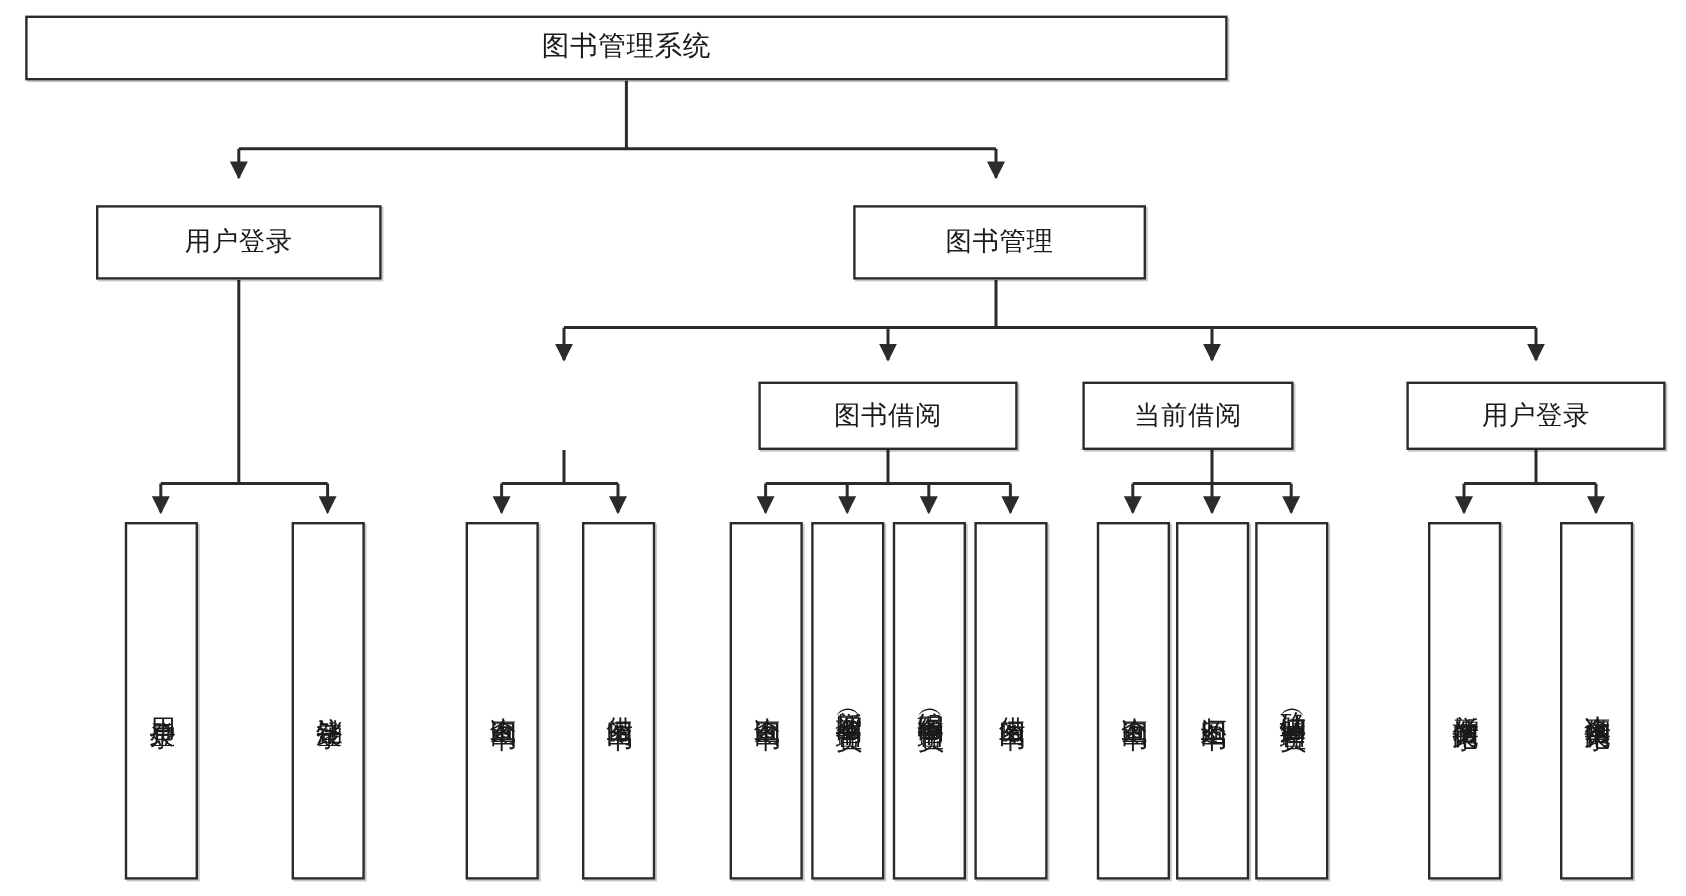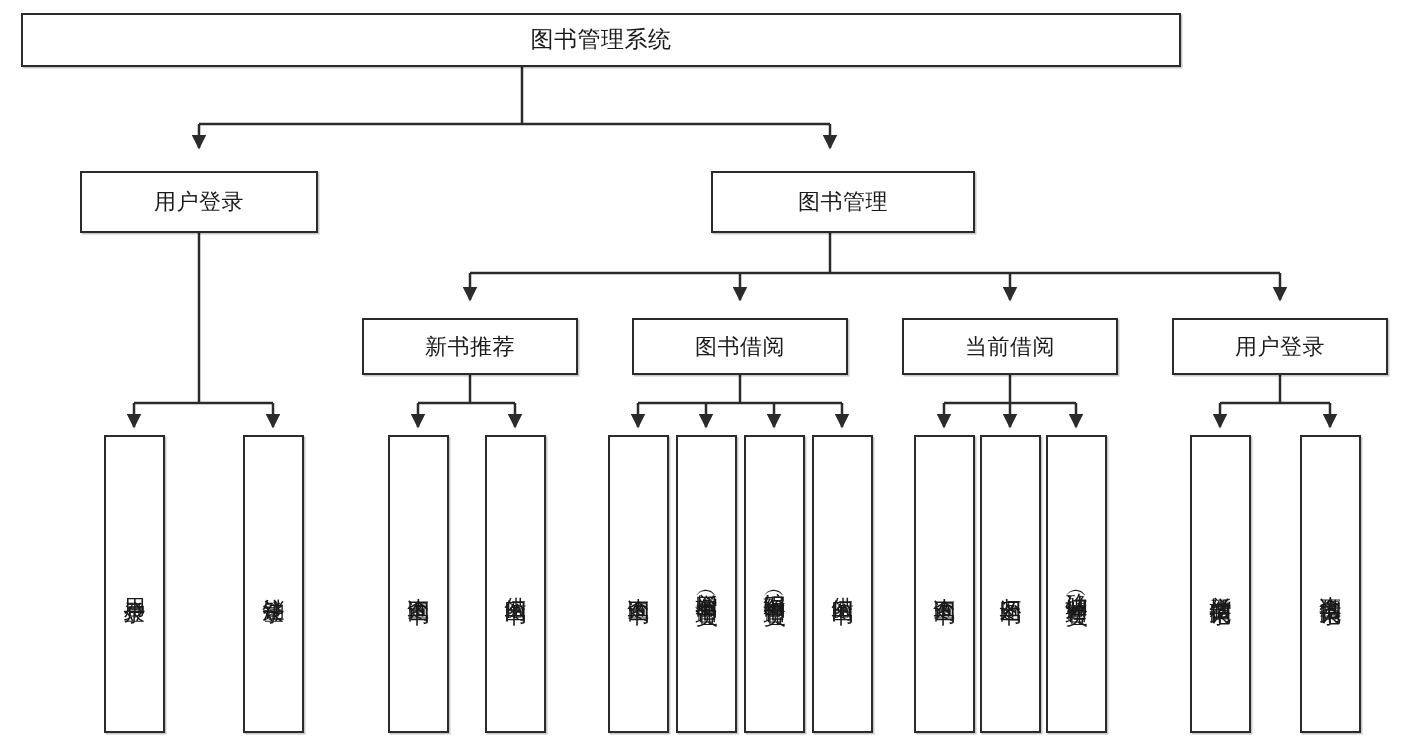--- a/index.html
+++ b/index.html
@@ -119,38 +119,35 @@
       <path d="M 1010 403 L 1010 427" marker-end="url(#arrow)"></path>
       <path d="M 1076 403 L 1076 427" marker-end="url(#arrow)"></path>
 
       <path d="M 1280 375 L 1280 403"></path>
       <path d="M 1220 403 L 1330 403"></path>
       <path d="M 1220 403 L 1220 427" marker-end="url(#arrow)"></path>
       <path d="M 1330 403 L 1330 427" marker-end="url(#arrow)"></path>
     </g>
   </svg>
 
-  <div class="node h root" style="left:21px; top:13px; width:1160px; height:54px;">
+  <div class="node h root" style="left:21px; top:13px; width:1002px; height:54px;">
     <span class="label">图书管理系统</span>
   </div>
 
   <div class="node h" style="left:80px; top:171px; width:238px; height:62px;">
     <span class="label">用户登录</span>
   </div>
-  <div class="node h" style="left:711px; top:171px; width:264px; height:62px;">
+  <div class="node h" style="left:711px; top:171px; width:244px; height:62px;">
     <span class="label">图书管理</span>
   </div>
 
-  <div class="node h" style="left:362px; top:318px; width:216px; height:57px;">
-    <span class="label">新书推荐</span>
-  </div>
   <div class="node h" style="left:632px; top:318px; width:216px; height:57px;">
     <span class="label">图书借阅</span>
   </div>
-  <div class="node h" style="left:902px; top:318px; width:216px; height:57px;">
+  <div class="node h" style="left:902px; top:318px; width:176px; height:57px;">
     <span class="label">当前借阅</span>
   </div>
   <div class="node h" style="left:1172px; top:318px; width:216px; height:57px;">
     <span class="label">用户登录</span>
   </div>
 
   <div class="node v" style="left:104px; top:435px; width:61px; height:298px;">
     <span class="label">用户登录</span>
   </div>
   <div class="node v" style="left:243px; top:435px; width:61px; height:298px;">

